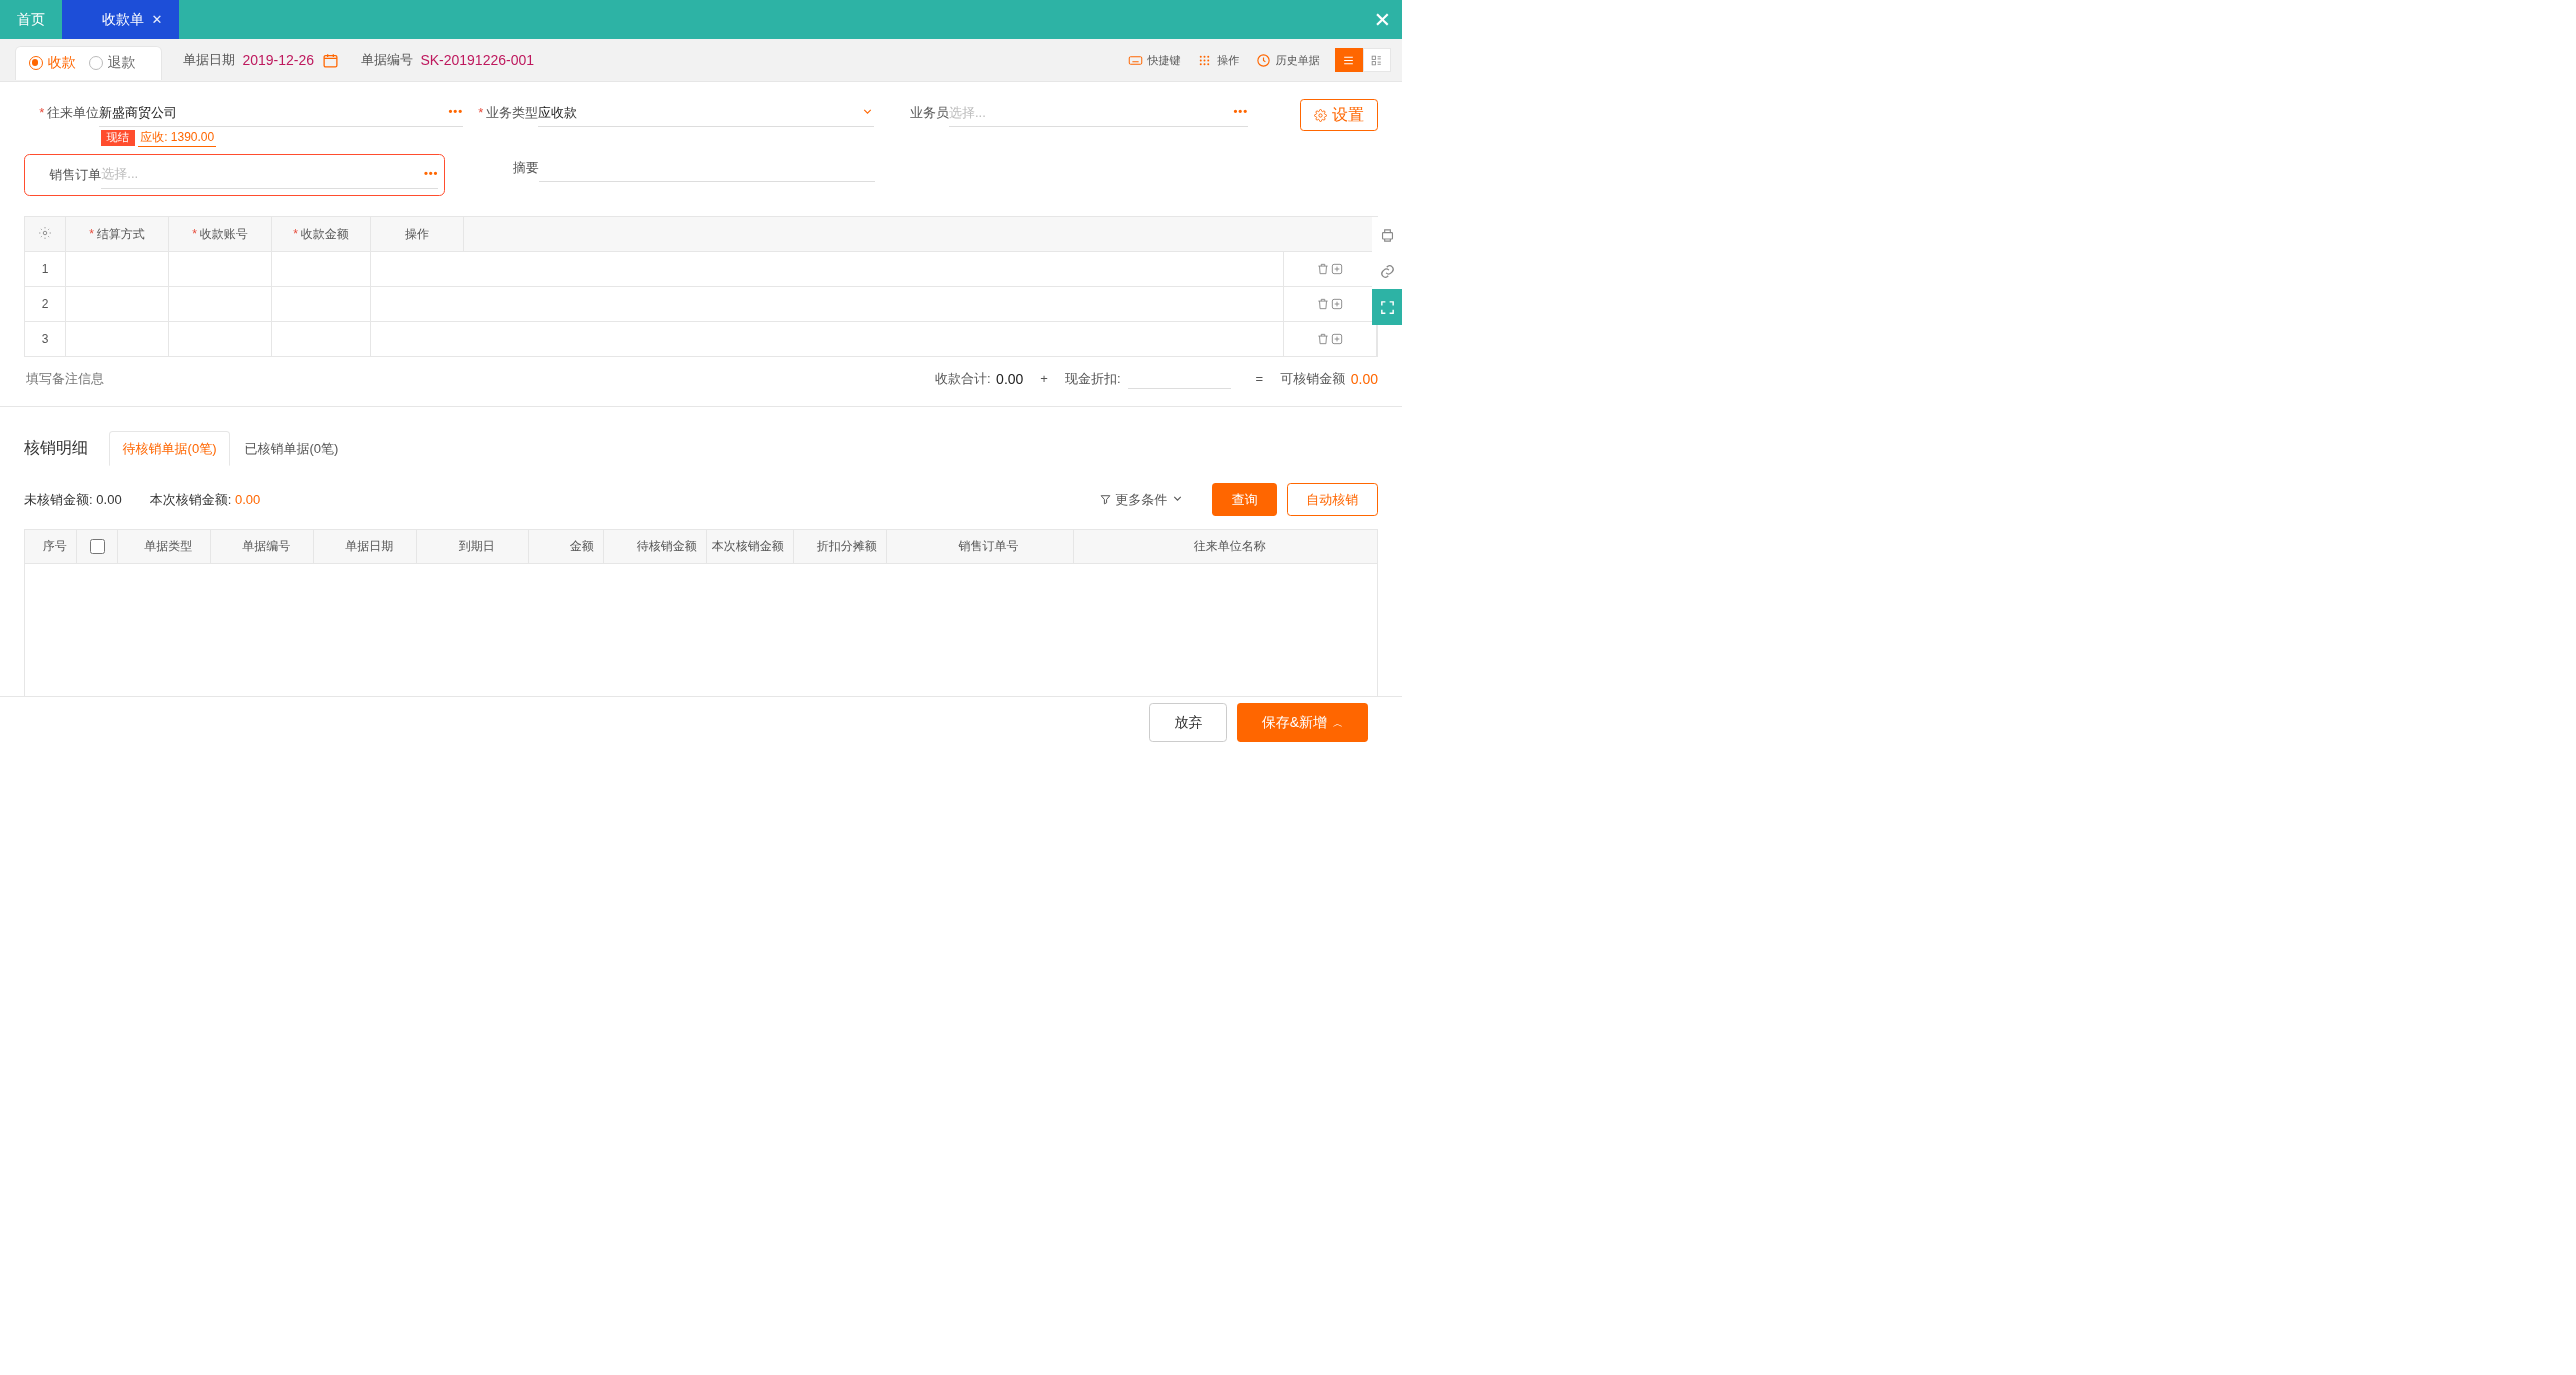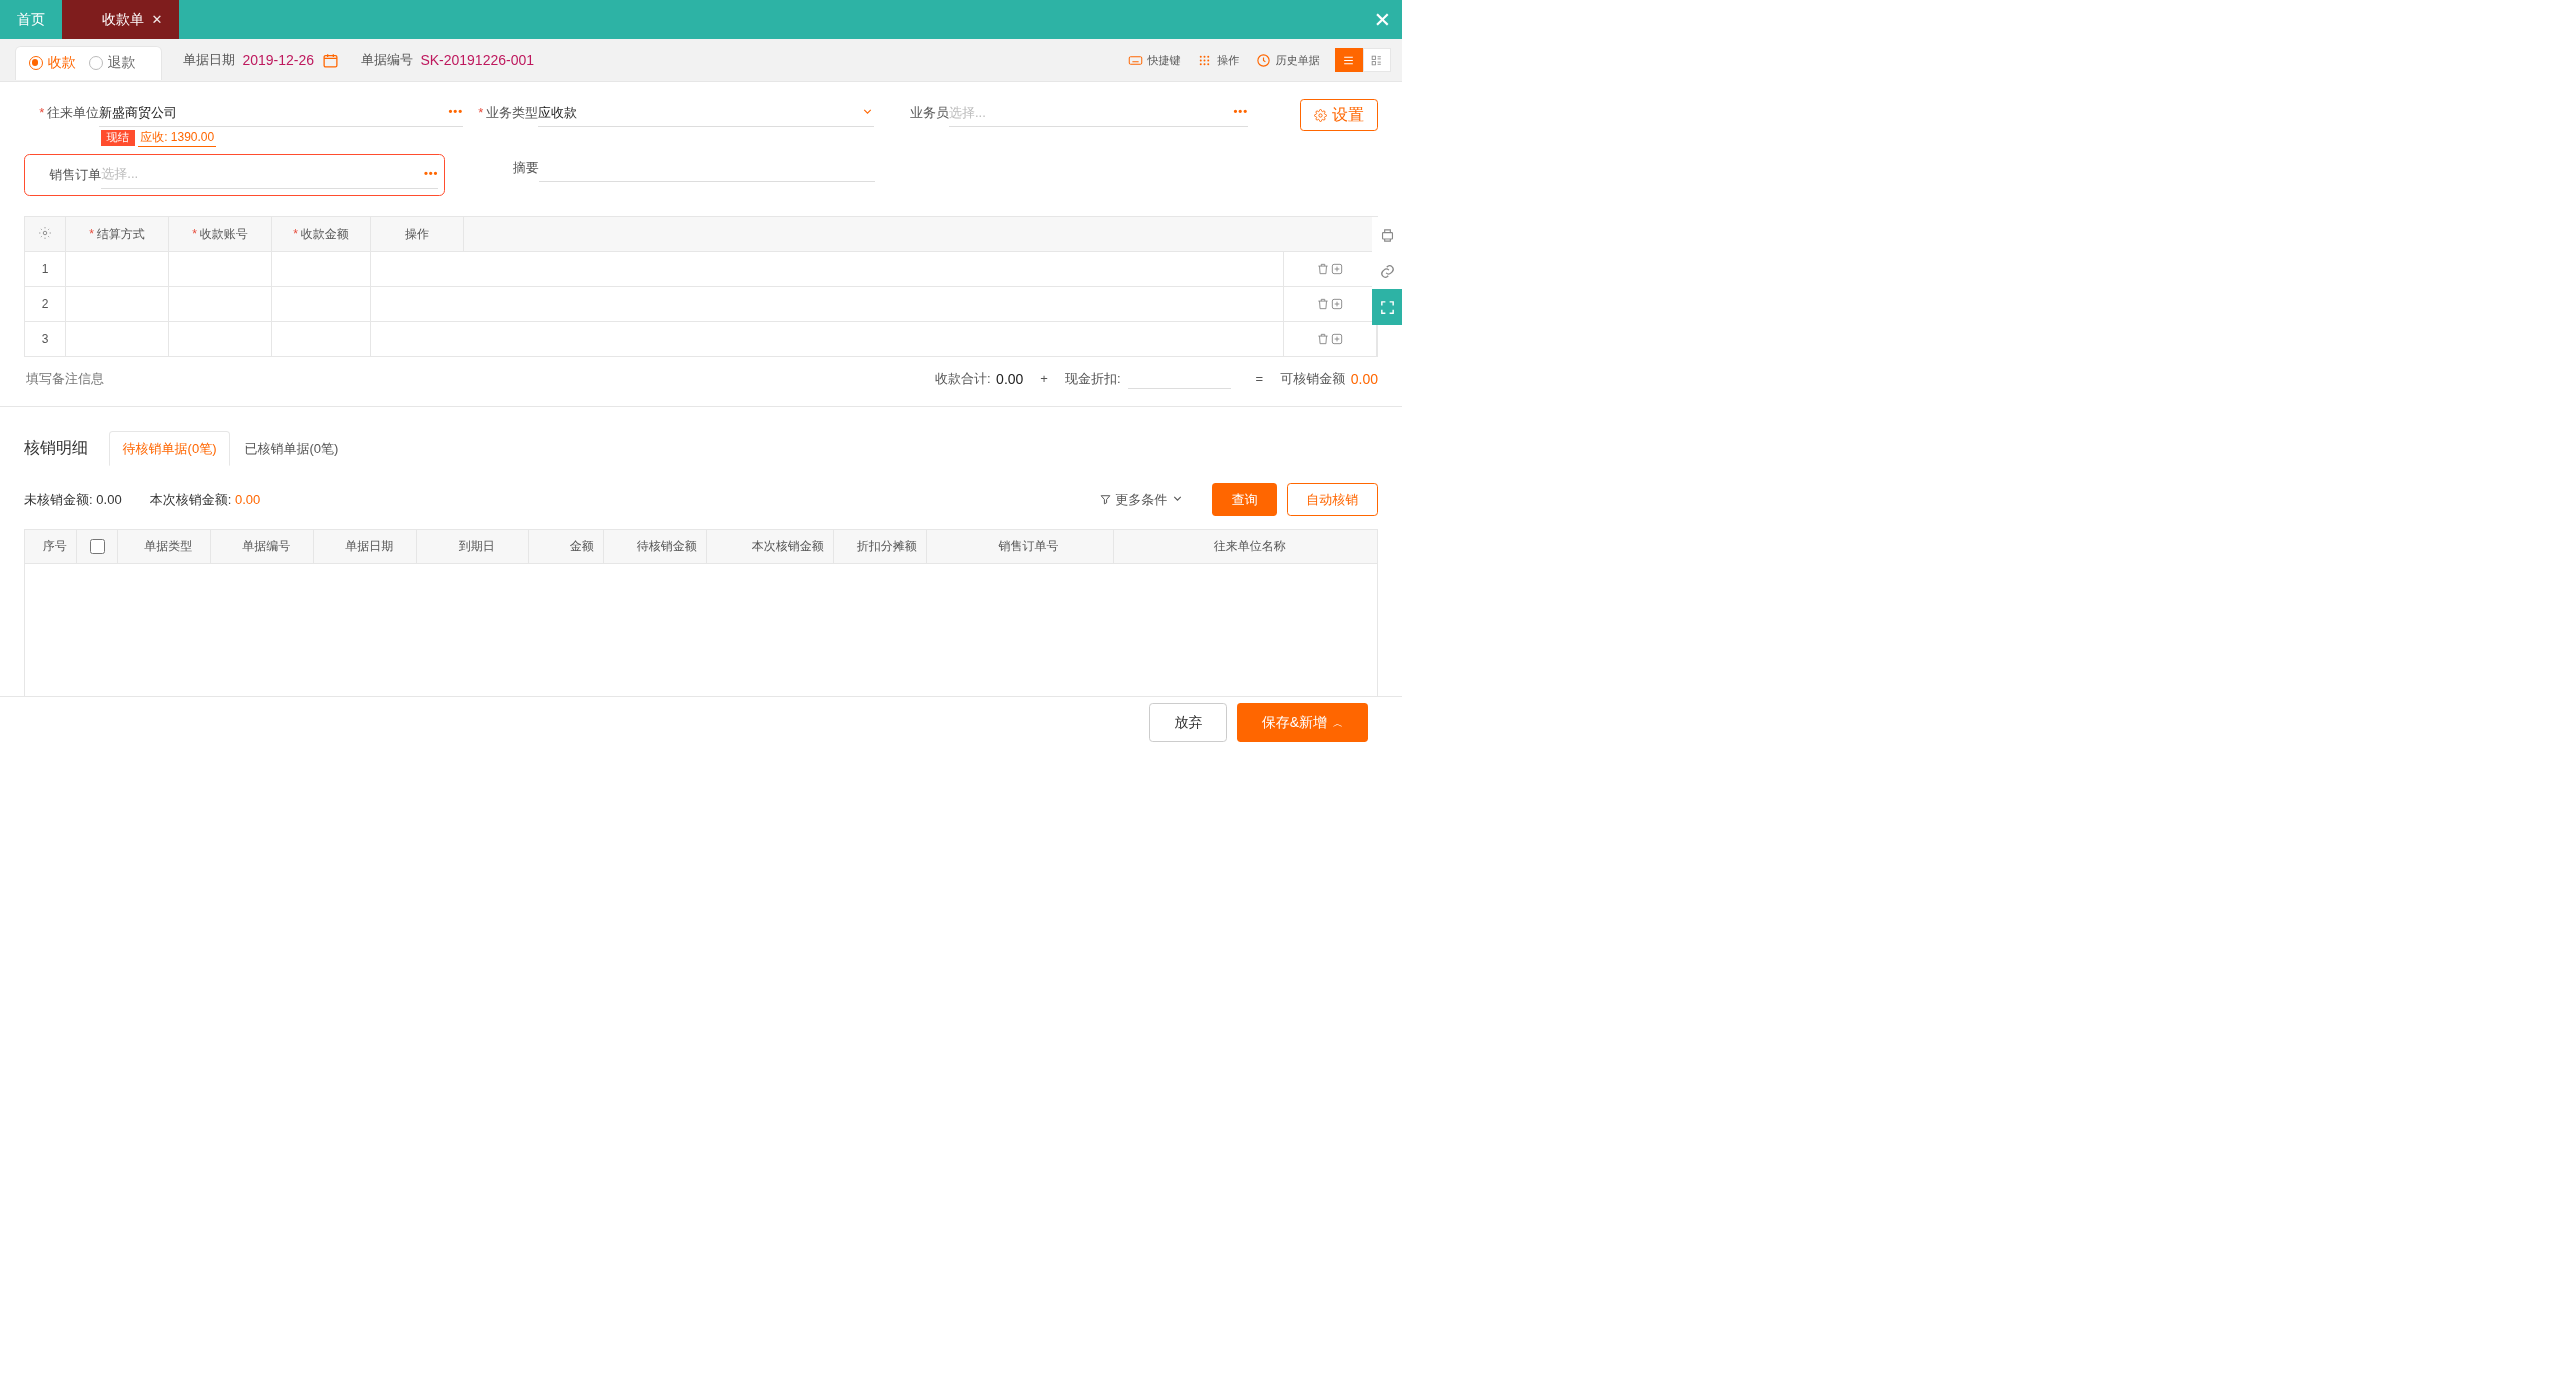--- a/index.html
+++ b/index.html
@@ -2,21 +2,21 @@
 <html><head>
 <meta charset="utf-8">
 <style>
   * { box-sizing: border-box; }
   html, body { margin: 0; padding: 0; font-family: "Microsoft YaHei", "PingFang SC", Arial, sans-serif; font-size: 13px; color: #333; background: #fff; }
   .root { width: 1402px; height: 748px; position: relative; display: flex; flex-direction: column; }
 
   
   .topbar { height: 39px; background: #2db3a5; display: flex; align-items: stretch; }
   .top-tab { display: flex; align-items: center; padding: 0 17px; color: #fff; font-size: 14px; cursor: pointer; }
-  .top-tab.active { background: #7f1d1d; padding-left: 40px; }
+  .top-tab.active { background: #1d4ed8; padding-left: 40px; }
   .top-tab .close { margin-left: 7.5px; font-size: 13px; opacity: 0.9; }
   .topbar-spacer { flex: 1; }
   .top-close { width: 39px; display: flex; align-items: center; justify-content: center; color: #fff; font-size: 20.6px; cursor: pointer; }
 
   
   .toolbar { height: 43px; background: #f2f2f2; display: flex; align-items: center; padding: 0 11.2px 0 0; border-bottom: 0.9px solid #e6e6e6; position: relative; }
   .mode-tabs { display: flex; align-items: center; background: #fff; border: 0.9px solid #e6e6e6; border-bottom: none; border-top-left-radius: 5.6px; border-top-right-radius: 5.6px; padding: 7.5px 13px; margin-left: 15px; margin-top: 5.6px; }
   .radio { display: inline-flex; align-items: center; margin-right: 13px; cursor: pointer; font-size: 14px; color: #666; }
   .radio .dot { width: 14px; height: 14px; border-radius: 50%; border: 1.9px solid #bbb; margin-right: 4.7px; display: inline-block; position: relative; }
   .radio.selected { color: #f60; }
@@ -429,21 +429,21 @@
         <thead>
           <tr>
             <th style="width:52px;" class="al-l"><span>序号</span></th>
             <th style="width:41px;"><input type="checkbox" class="hchk" style=""></th>
             <th style="width:93px;" class="al-l"><span>单据类型</span></th>
             <th style="width:103px;" class="al-l"><span>单据编号</span></th>
             <th style="width:103px;" class="al-l"><span>单据日期</span></th>
             <th style="width:112px;" class="al-l"><span>到期日</span></th>
             <th style="width:75px;" class="al-r"><span>金额</span></th>
             <th style="width:103px;" class="al-r"><span>待核销金额</span></th>
-            <th style="width:127px;" class="al-r"><span>本次核销金额</span></th>
+            <th style="width:87px;" class="al-r"><span>本次核销金额</span></th>
             <th style="width:93px;" class="al-r"><span>折扣分摊额</span></th>
             <th style="width:187px;padding-left:18px;" class="al-l"><span>销售订单号</span></th>
             <th class="al-l"><span>往来单位名称</span></th>
           </tr>
         </thead>
       </table>
       <div class="vbody-empty"></div>
     </div>
   </div>
 

